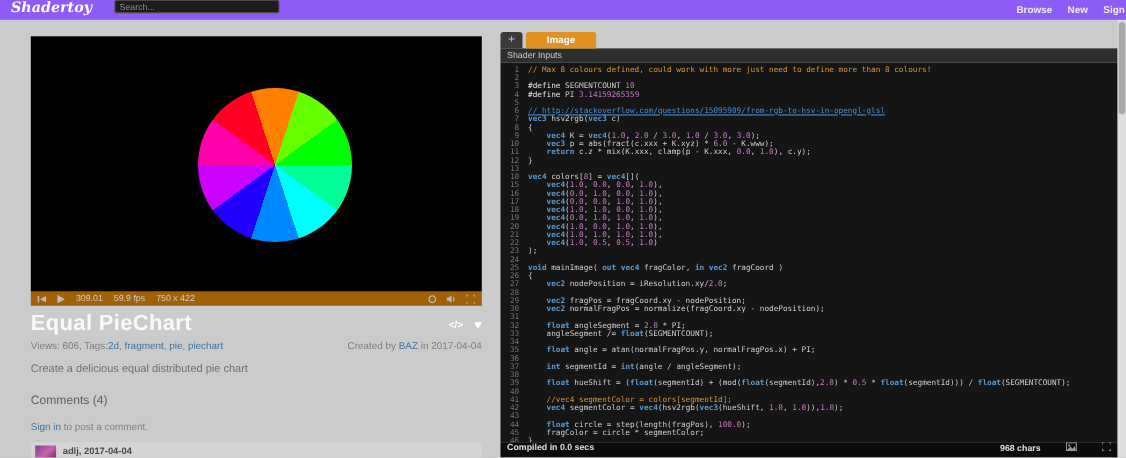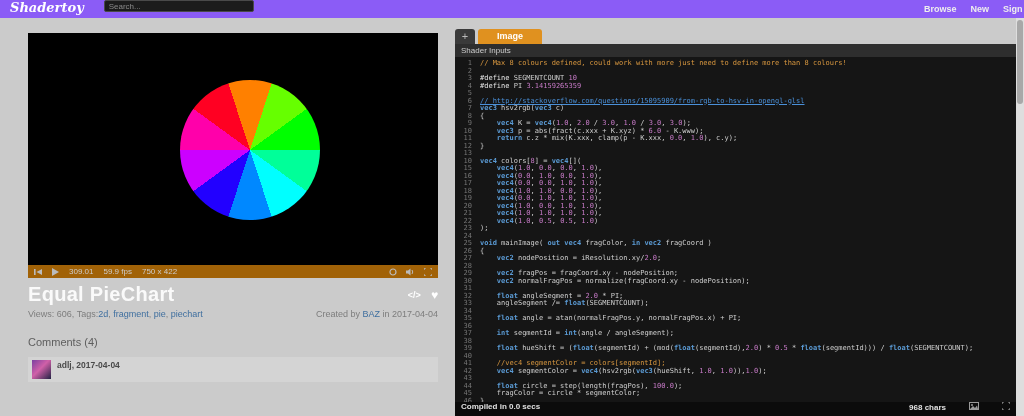--- a/index.html
+++ b/index.html
@@ -123,21 +123,25 @@
   </div>
 
   <div class="metarow">
     <span>Views: 606, Tags: </span>
     <span><span class="link">2d</span>, <span class="link">fragment</span>, <span class="link">pie</span>, <span class="link">piechart</span></span>
     <span class="created">
       <span>Created by </span><span class="link">BAZ</span><span> in 2017-04-04</span>
     </span>
   </div>
 
+  <div class="desc">Create a delicious equal distributed pie chart</div>
   <div class="commhead">Comments (4)</div>
+  <div class="signin">
+    <span class="link">Sign in</span><span> to post a comment.</span>
+  </div>
 
   <div class="comments">
     <div class="comment">
       <div class="avatar"></div>
       <div>
         <div class="c-author">adlj, 2017-04-04</div>
 
       </div>
     </div>
 

